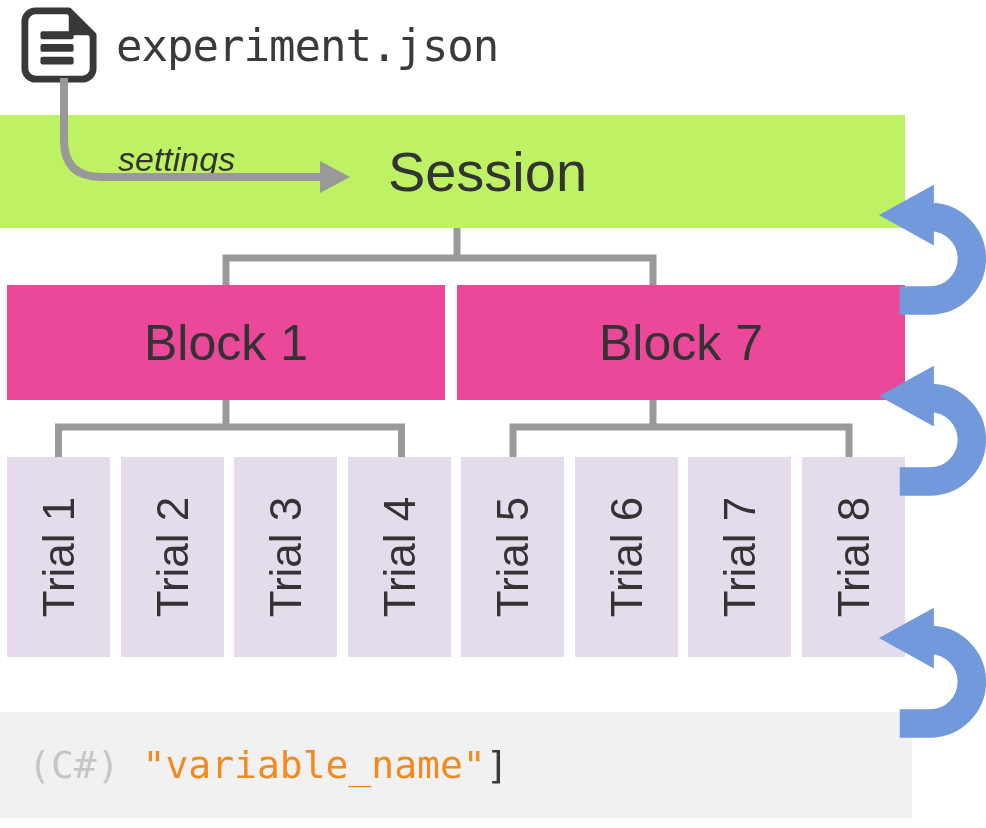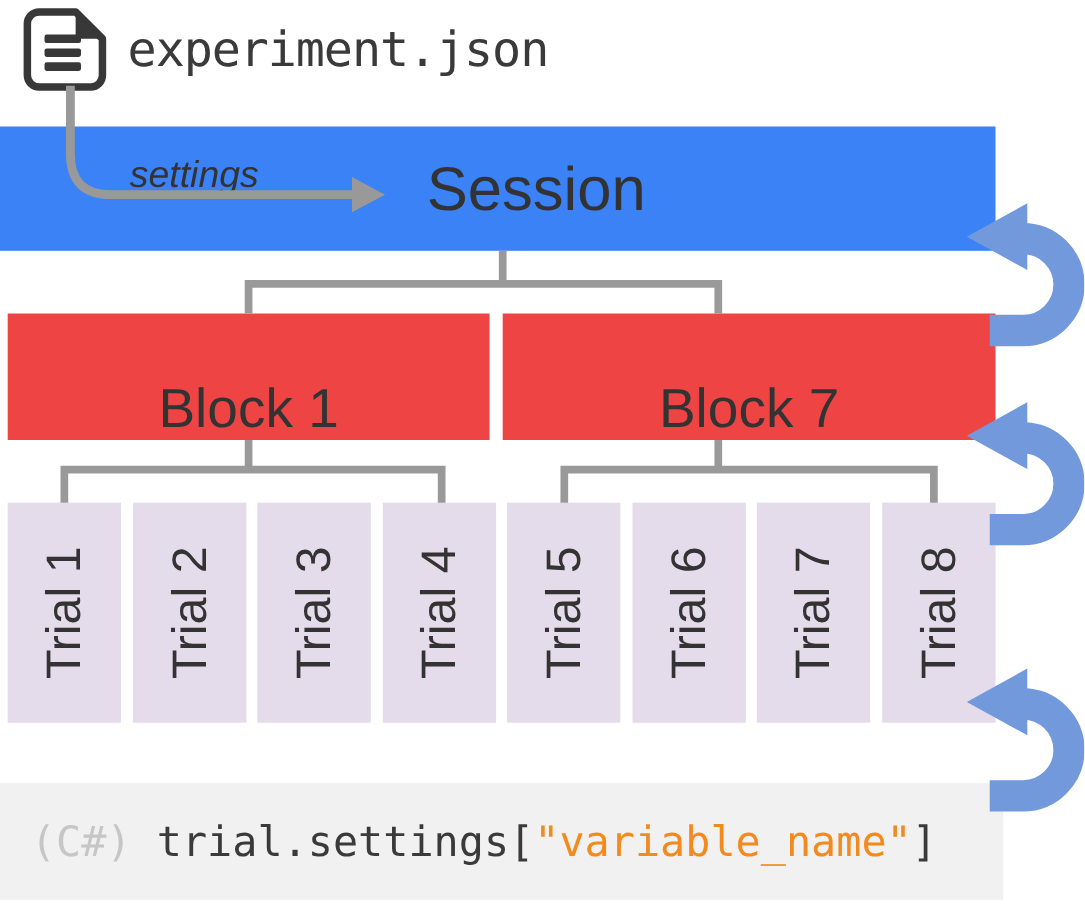--- a/index.html
+++ b/index.html
@@ -8,30 +8,30 @@
     font-family:"Liberation Sans", sans-serif;color:#333;
   }
   
   .doc-icon{position:absolute;left:20px;top:6px;width:78px;height:78px;}
   .file-name{
     position:absolute;left:116px;top:14px;height:64px;line-height:64px;
     font-family:"DejaVu Sans Mono", monospace;font-size:44px;color:#3a3a3a;letter-spacing:-1px;
   }
   
   .session-band{
-    position:absolute;left:0;top:115px;width:905px;height:113px;background:#3b82f6;
+    position:absolute;left:0;top:115px;width:905px;height:113px;background:#bef264;
     display:flex;align-items:center;justify-content:center;
   }
   .session-label{font-size:56px;color:#333;margin-left:70px;}
   .settings-label{
     position:absolute;left:118px;top:140px;font-size:34px;font-style:italic;color:#333;
   }
   .block-box{
-    position:absolute;top:285px;height:115px;background:#ef4444;
-    display:flex;align-items:flex-end;justify-content:center;font-size:50px;color:#333;
+    position:absolute;top:285px;height:115px;background:#ec4899;
+    display:flex;align-items:center;justify-content:center;font-size:50px;color:#333;
   }
   .block-1{left:7px;width:438px;}
   .block-2{left:457px;width:448px;}
   .trial-box{
     position:absolute;top:457px;width:103px;height:200px;background:#E4DBEB;
   }
   .trial-box .vlabel{
     position:absolute;left:50%;top:50%;transform:translate(-50%,-50%) rotate(-90deg);
     white-space:nowrap;font-size:44px;color:#333;
   }
@@ -97,21 +97,21 @@
   <div class="trial-box t6">
       <span class="vlabel">Trial 6</span>
     </div>
   <div class="trial-box t7">
       <span class="vlabel">Trial 7</span>
     </div>
   <div class="trial-box t8">
       <span class="vlabel">Trial 8</span>
     </div>
 
-  <div class="code-bar"><span class="code-lang">(C#)</span><span class="code-dark">trial.settings[</span><span class="code-string">"variable_name"</span><span class="code-dark">]</span></div>
+  <div class="code-bar"><span class="code-lang">(C#)</span><span class="code-string">"variable_name"</span><span class="code-dark">]</span></div>
 
   <svg class="connector-layer" viewBox="0 0 986 828">
     <g stroke="#999999" fill="none">
       <path d="M 64 78 L 64 140 Q 64 177 101 177 L 322 177" stroke-width="8"></path>
       <polygon points="320,161 320,193 350,177" fill="#999999" stroke="none"></polygon>
     </g>
     <g stroke="#999999" stroke-width="7" fill="none">
       <path d="M 457 228 L 457 258"></path>
       <path d="M 226 285 L 226 258 L 653 258 L 653 285"></path>
       <path d="M 226 400 L 226 430"></path>

